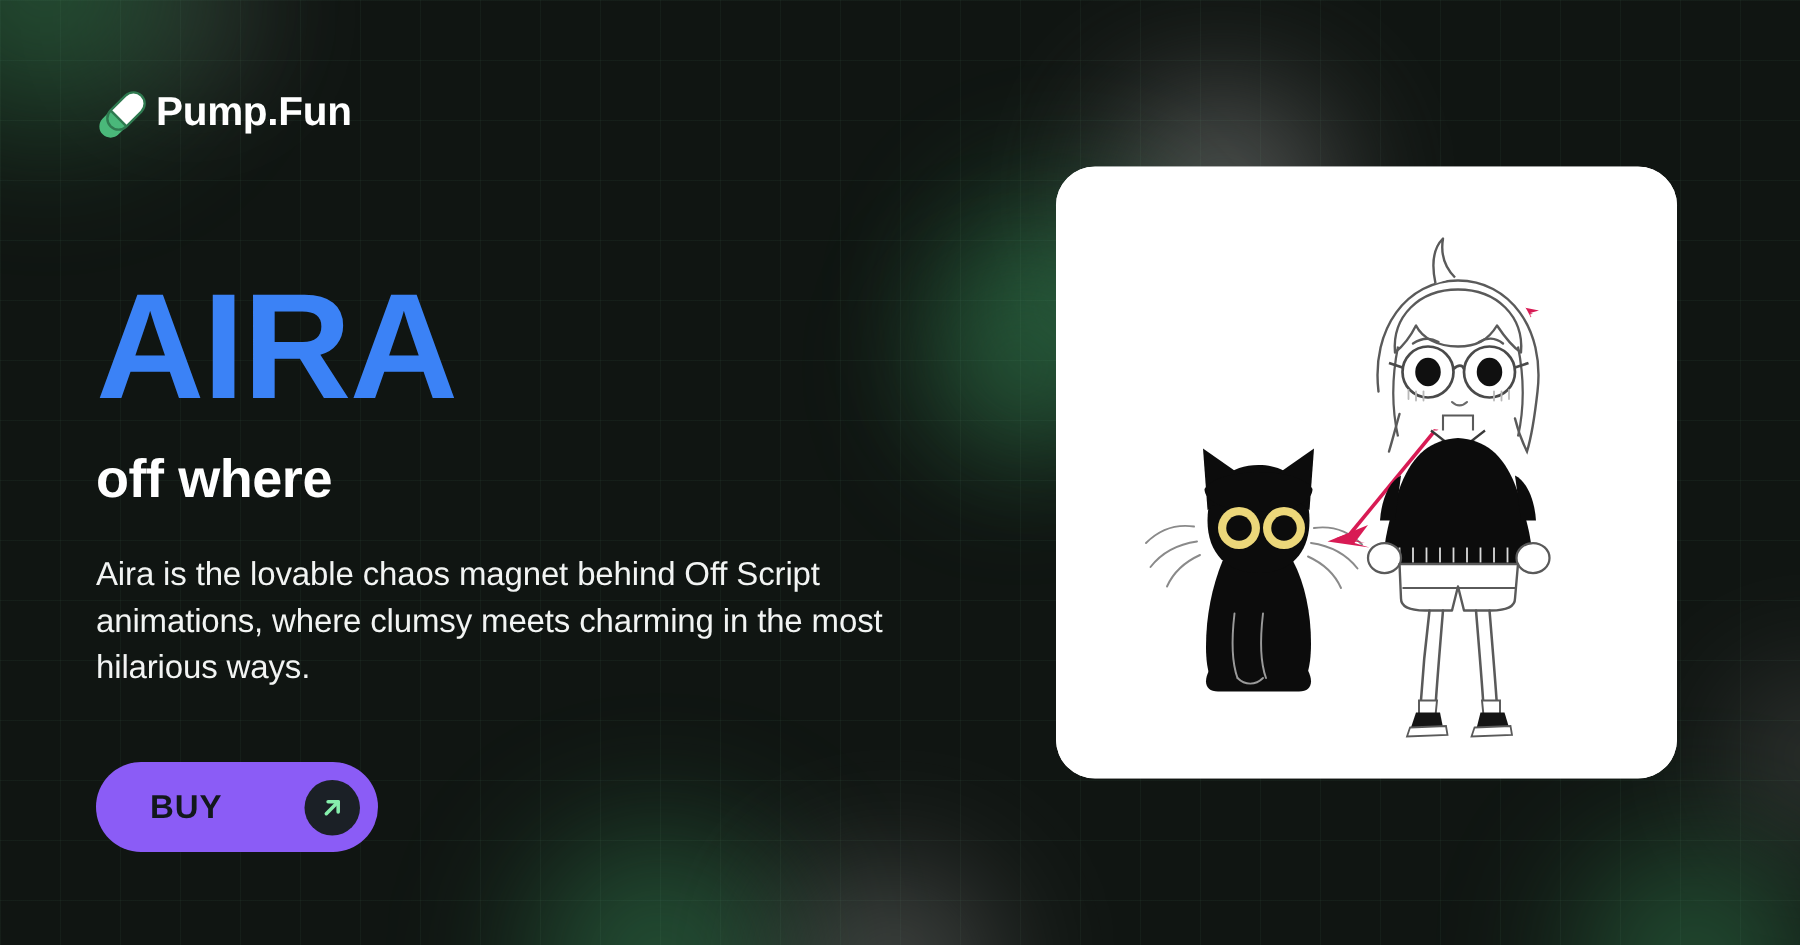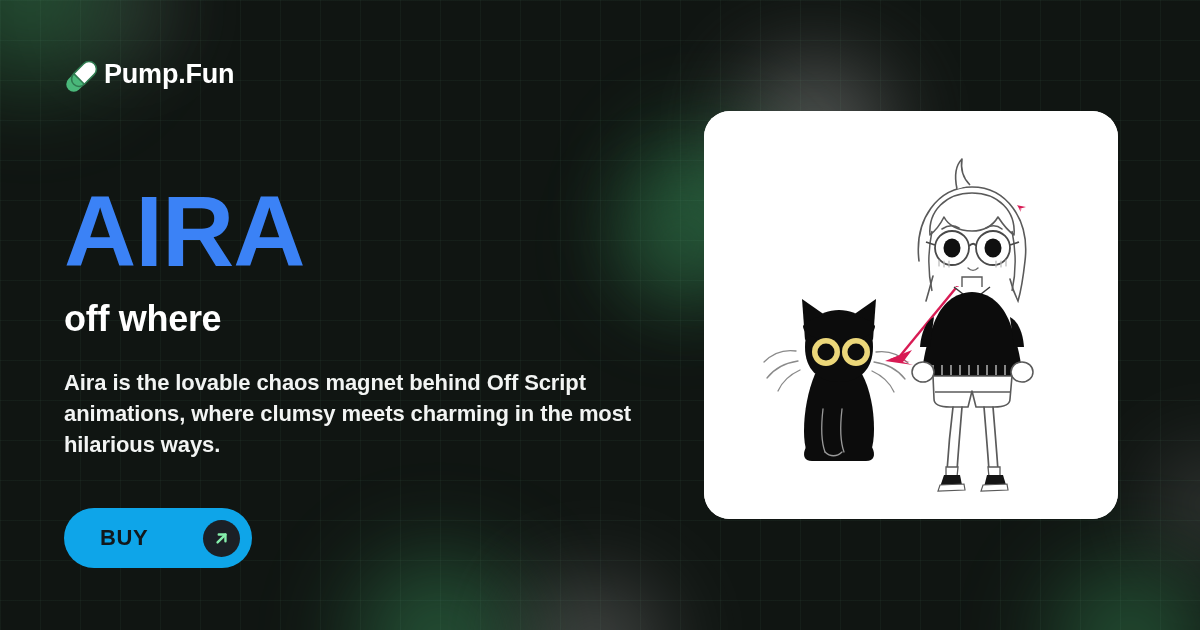--- a/index.html
+++ b/index.html
@@ -72,29 +72,29 @@
     line-height:.92; letter-spacing:-1px;
   }
   #coin-subtitle {
     margin-top:22px;
     font-size:36px; font-weight:bold; color:#ffffff;
     line-height:1.1; letter-spacing:-.3px;
   }
   #coin-description {
     margin-top:28px;
     width:580px;
-    font-size:22px; font-weight:bold; color:#f2f4f3;
+    font-size:22px; font-weight:normal; color:#f2f4f3;
     line-height:1.42; letter-spacing:-.1px;
   }
 
   #buy-button {
     position:absolute; left:64px; top:508px;
     width:188px; height:60px;
     border:none; border-radius:30px;
-    background:#0ea5e9;
+    background:#8b5cf6;
     display:flex; align-items:center;
     padding:0 12px 0 36px;
     cursor:pointer;
   }
   #buy-label {
     flex:1;
     font-size:22px; font-weight:bold; color:#12181c;
     letter-spacing:.6px;
     text-align:left;
   }

